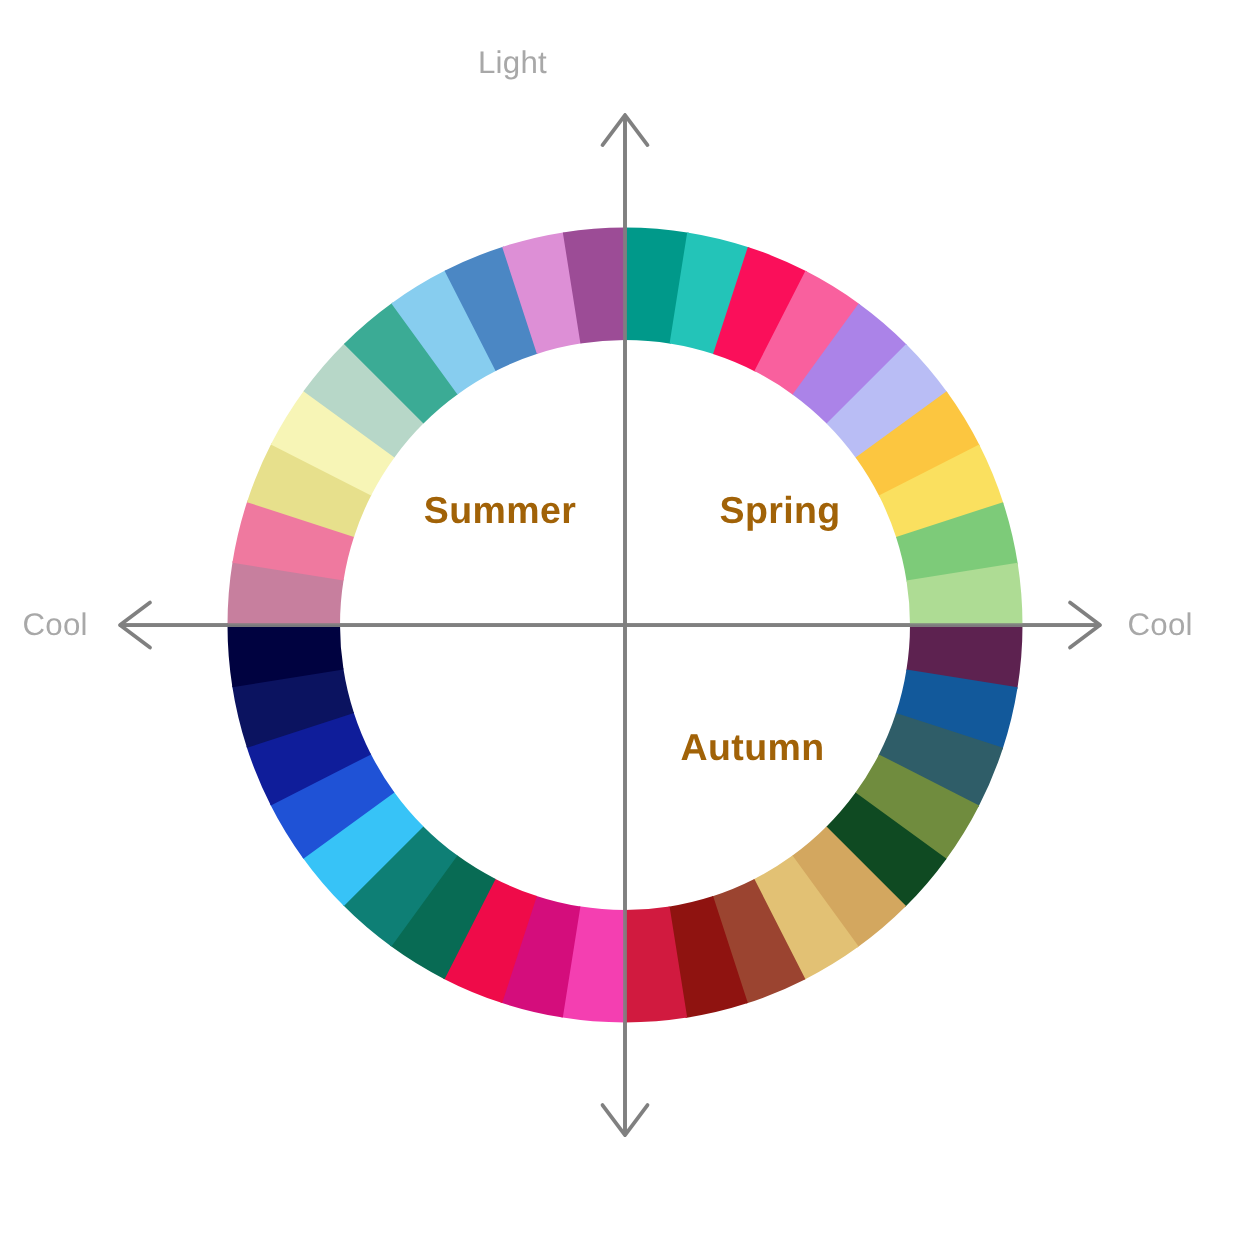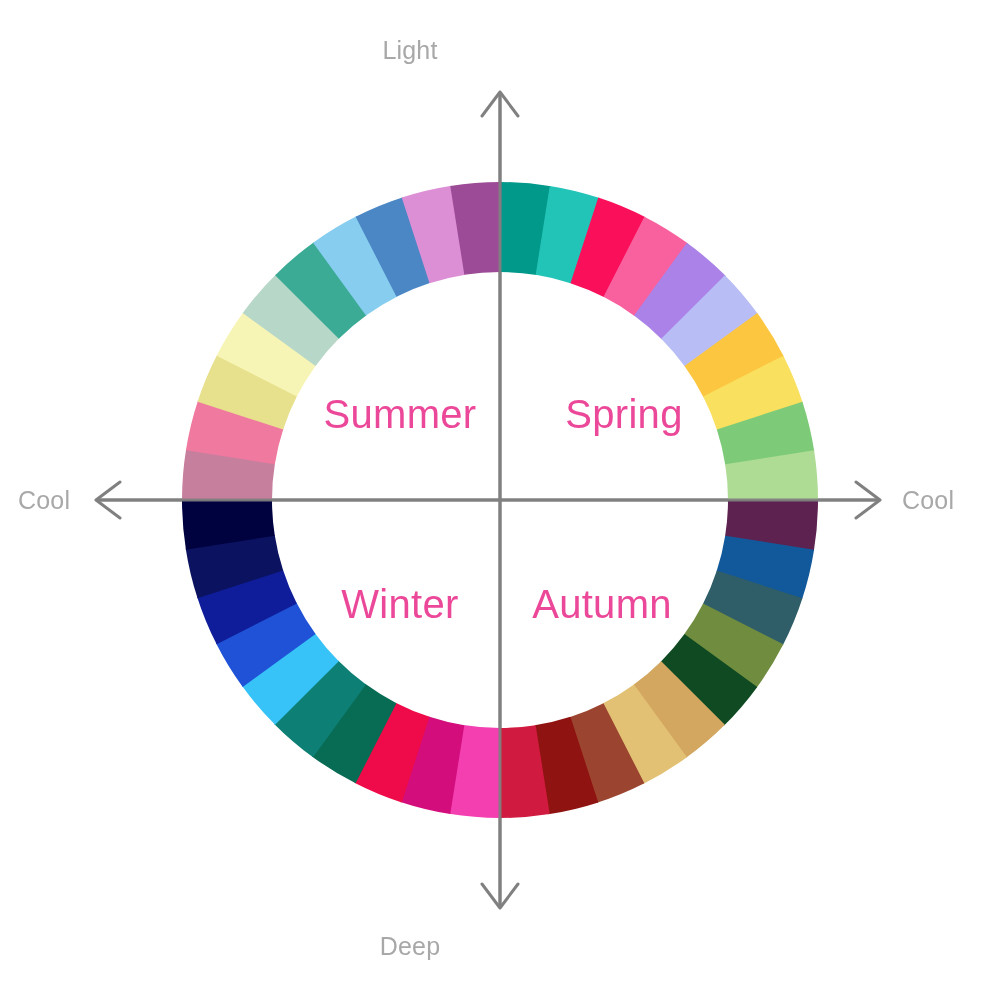--- a/index.html
+++ b/index.html
@@ -48,24 +48,24 @@
   #label-cool {
     left: 18px;
     top: 486px;
   }
   #label-warm {
     left: 902px;
     top: 486px;
   }
   .season-label {
     position: absolute;
-    color: #ec4899;
-    font-size: 40px;
+    color: #a16207;
+    font-size: 30px;
     font-family: "Liberation Sans", sans-serif;
-    font-weight: 400;
+    font-weight: 700;
     white-space: nowrap;
     text-align: center;
     letter-spacing: 0.3px;
   }
   #label-summer { left: 290px; top: 392px; width: 220px; }
   #label-spring { left: 514px; top: 392px; width: 220px; }
   #label-winter { left: 290px; top: 582px; width: 220px; }
   #label-autumn { left: 492px; top: 582px; width: 220px; }
 </style>
 </head>
@@ -130,22 +130,20 @@
         <path d="M 450.25 185.92 A 318 318 0 0 1 501.39 182.00 L 500.99 272.00 A 228 228 0 0 0 464.33 274.81 Z" fill="#9c4c96"></path>
       </g>
 
     <g>
       <line x1="500" y1="92" x2="500" y2="908" stroke="#808080" stroke-width="3" opacity="0.95"></line>
       <line x1="96" y1="500" x2="880" y2="500" stroke="#808080" stroke-width="3" opacity="0.95"></line>
     </g>
   </svg>
 
   <div class="axis-label" id="label-light">Light</div>
-  <div class="axis-label" id="label-deep">Deep</div>
   <div class="axis-label" id="label-cool">Cool</div>
   <div class="axis-label" id="label-warm">Cool</div>
 
   <div class="season-label" id="label-summer">Summer</div>
   <div class="season-label" id="label-spring">Spring</div>
-  <div class="season-label" id="label-winter">Winter</div>
   <div class="season-label" id="label-autumn">Autumn</div>
 
 </div>
 
 </body></html>

